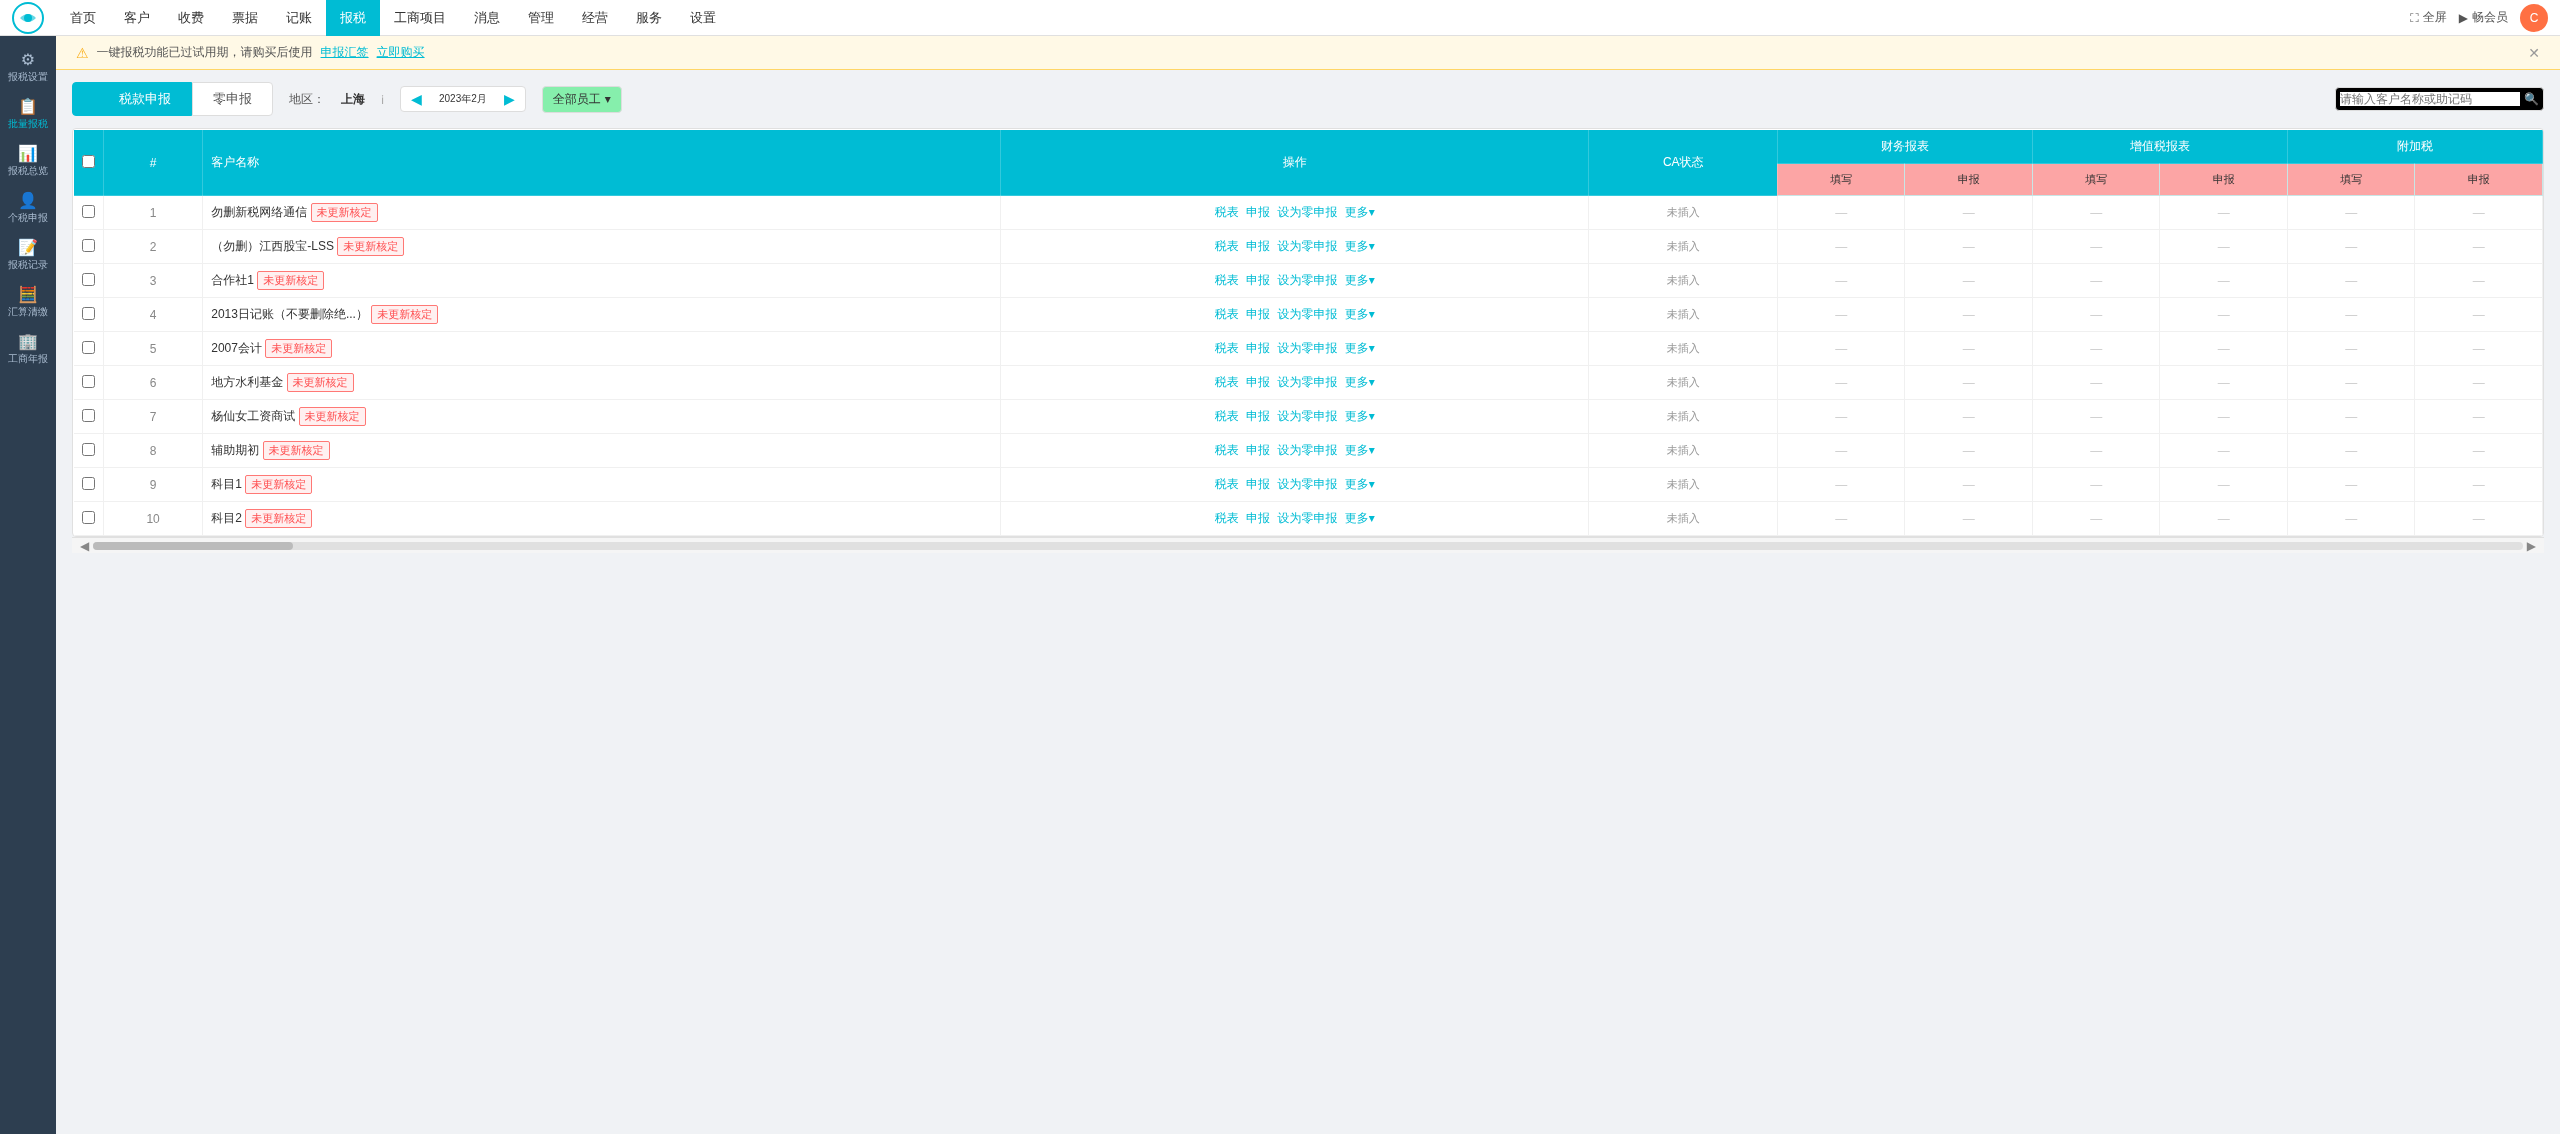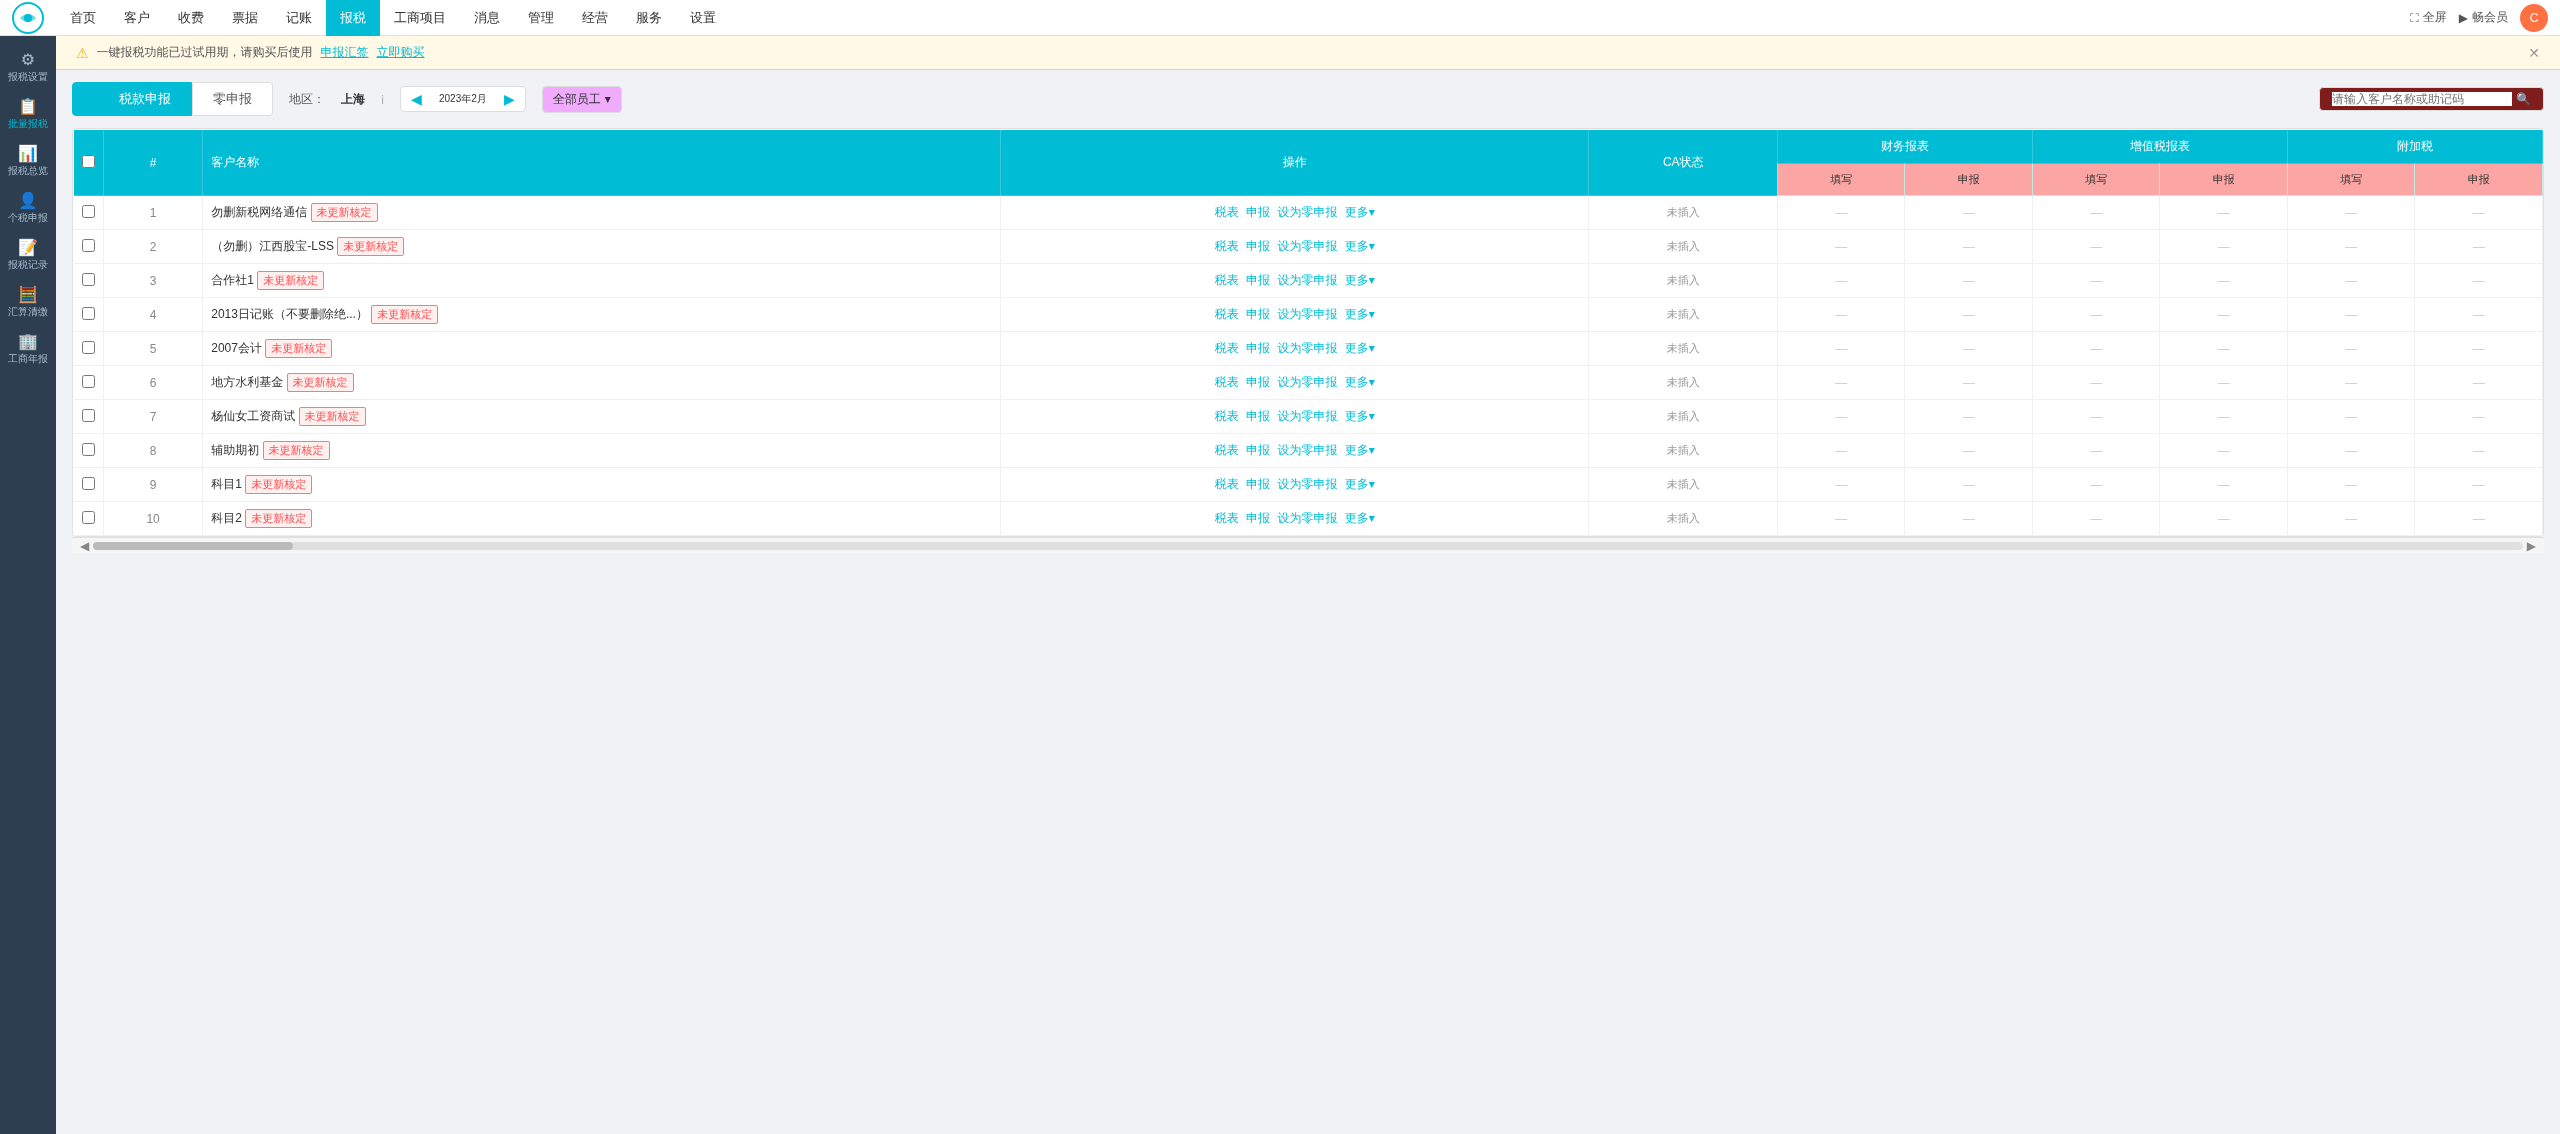--- a/index.html
+++ b/index.html
@@ -40,22 +40,22 @@
     
     .tab-strip { display: flex; gap: 0; margin-bottom: 0; }
     .tab-btn { padding: 7px 20px; border: 1px solid #ddd; background: #fff; cursor: pointer; font-size: 13px; color: #555; }
     .tab-btn.active { background: #00bcd4; color: #fff; border-color: #00bcd4; }
     .tab-btn:first-child { border-radius: 4px 0 0 4px; padding-left: 46px; }
     .tab-btn:last-child { border-radius: 0 4px 4px 0; }
     .info-icon { color: #aaa; cursor: pointer; font-size: 12px; }
     .date-nav { display: flex; align-items: center; gap: 6px; background: #fff; border: 1px solid #ddd; border-radius: 4px; padding: 4px 10px; }
     .date-nav .arrow { cursor: pointer; color: #00bcd4; font-size: 14px; }
     .date-nav .date-text { font-size: 10px; color: #333; min-width: 70px; text-align: center; }
-    .staff-select { background: #f0abfc; border: 1px solid #ddd; border-radius: 4px; padding: 4px 10px; font-size: 12px; color: #333; display: flex; align-items: center; gap: 4px; cursor: pointer; }
-    .search-box { margin-left: auto; display: flex; border: 1px solid #ddd; border-radius: 4px; background: #7f1d1d; padding: 4px 12px; gap: 4px; }
+    .staff-select { background: #86efac; border: 1px solid #ddd; border-radius: 4px; padding: 4px 10px; font-size: 12px; color: #333; display: flex; align-items: center; gap: 4px; cursor: pointer; }
+    .search-box { margin-left: auto; display: flex; border: 1px solid #ddd; border-radius: 4px; background: #000000; padding: 4px 4px; gap: 4px; }
     .search-box input { border: none; outline: none; font-size: 12px; width: 180px; color: #333; }
     .search-box .search-icon { color: #aaa; cursor: pointer; }
 
     
     .type-row { display: flex; align-items: center; justify-content: space-between; margin-bottom: 10px; }
     .type-tabs { display: flex; gap: 0; }
     .type-tab { padding: 5px 18px; border-bottom: 2px solid transparent; cursor: pointer; font-size: 13px; color: #555; }
     .type-tab.active { color: #00bcd4; border-bottom-color: #00bcd4; font-weight: bold; }
     .action-btns { display: flex; gap: 8px; }
     .action-btn { padding: 5px 14px; border: 1px solid #ddd; background: #fff; cursor: pointer; border-radius: 3px; font-size: 12px; color: #555; }

